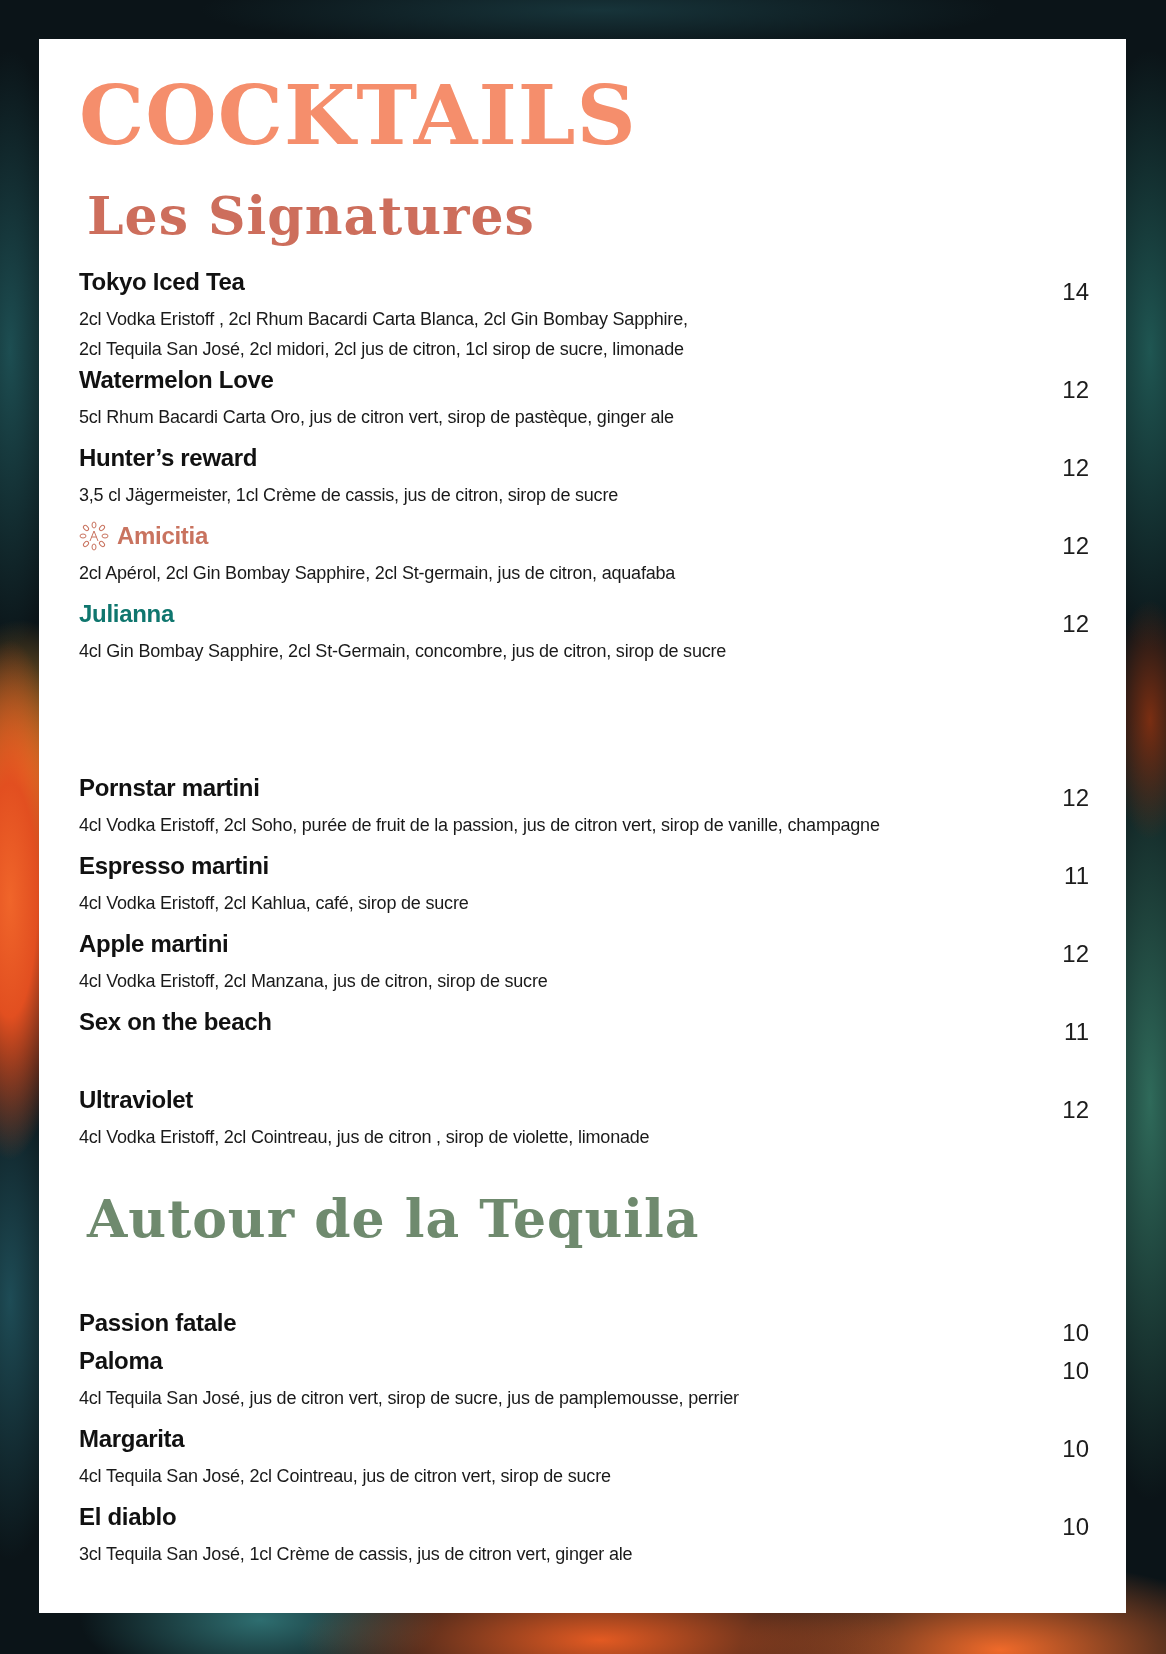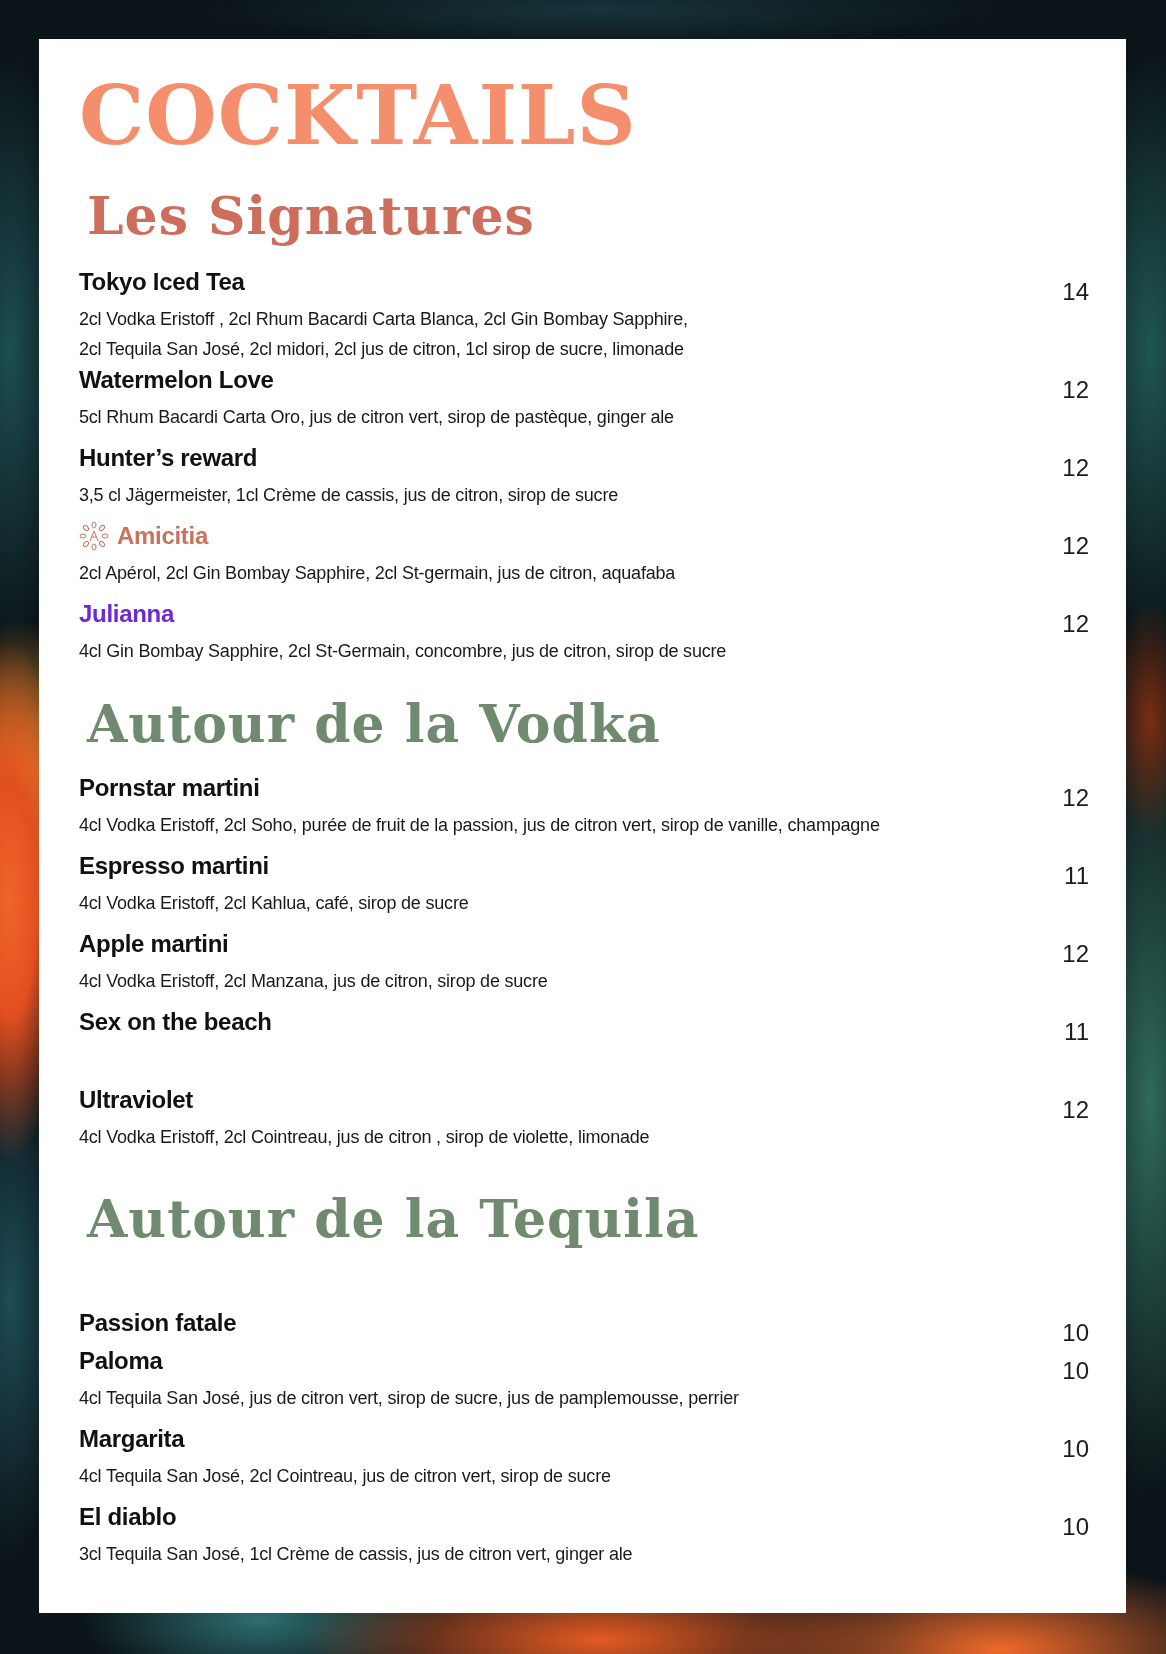--- a/index.html
+++ b/index.html
@@ -147,27 +147,26 @@
         </svg>
         <span>Amicitia</span>
       </span>
       <span class="item-price">12</span>
     </div>
     <div class="item-desc">2cl Apérol, 2cl Gin Bombay Sapphire, 2cl St-germain, jus de citron, aquafaba</div>
   </div>
 
   <div class="item" style="top:559px;">
     <div class="item-name-row">
-      <span class="item-name" style="color:#6d28d9;">Julianna</span>
+      <span class="item-name" style="color:#0f766e;">Julianna</span>
       <span class="item-price">12</span>
     </div>
     <div class="item-desc">4cl Gin Bombay Sapphire, 2cl St-Germain, concombre, jus de citron, sirop de sucre</div>
   </div>
 
-  <h2 class="section-heading" style="top:646px;color:#6f8a6e;">Autour de la Vodka</h2>
 
   <div class="item" style="top:733px;">
     <div class="item-name-row">
       <span class="item-name">Pornstar martini</span>
       <span class="item-price">12</span>
     </div>
     <div class="item-desc">4cl Vodka Eristoff, 2cl Soho, purée de fruit de la passion, jus de citron vert, sirop de vanille, champagne</div>
   </div>
 
   <div class="item" style="top:811px;">

